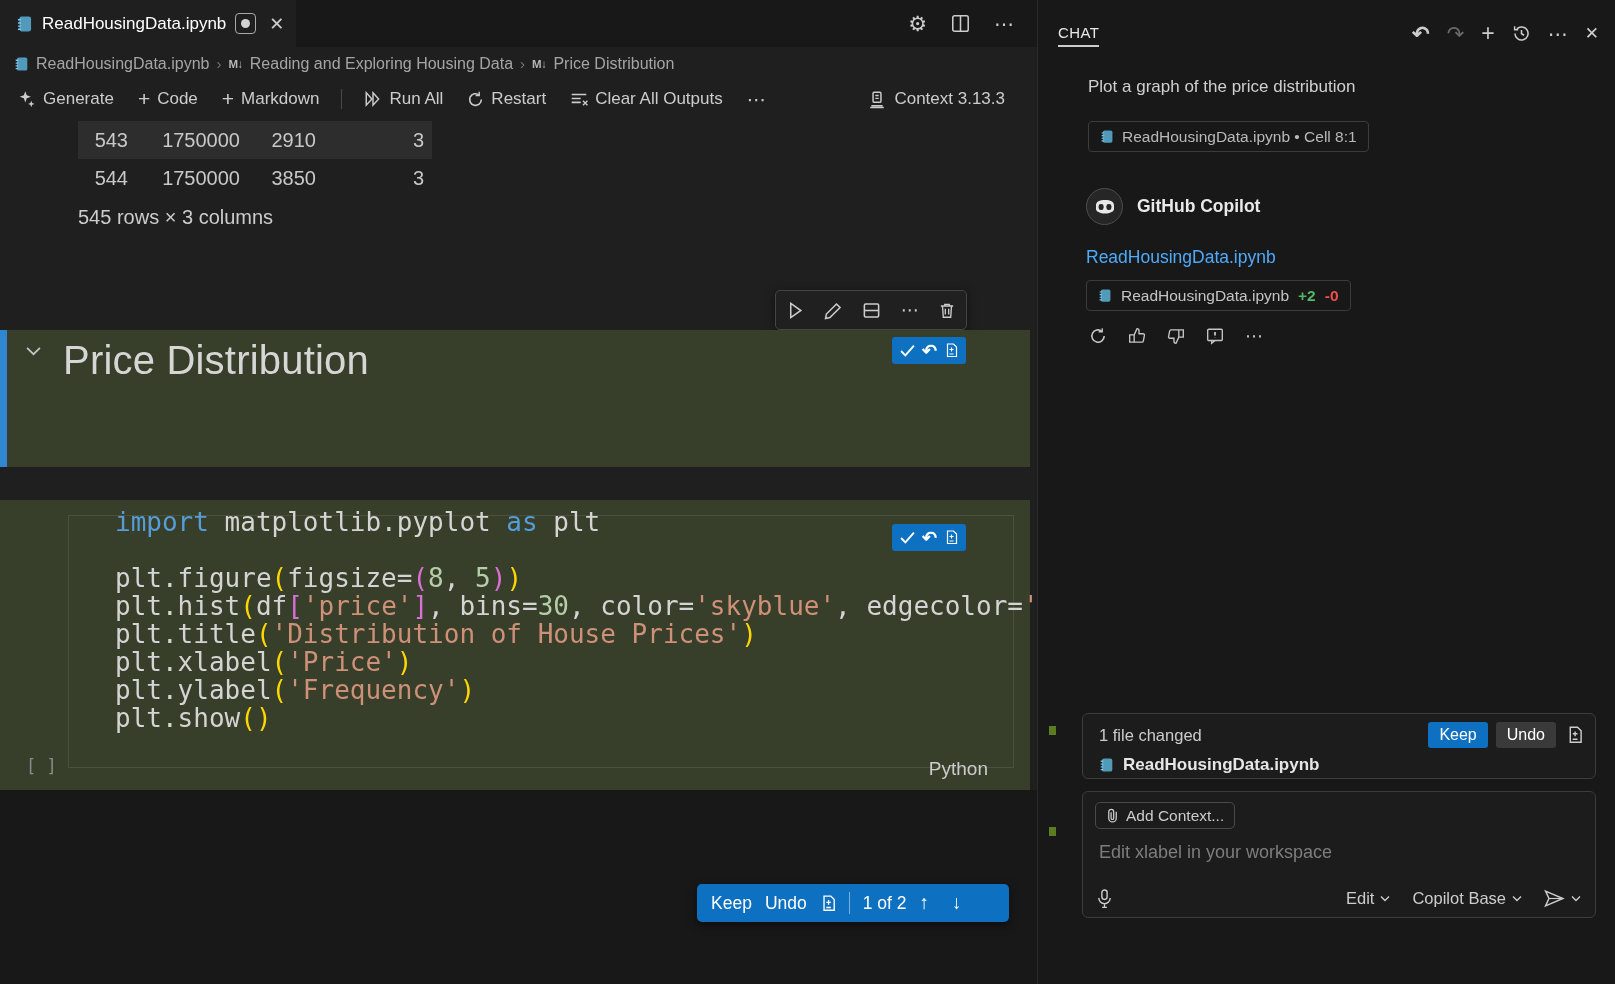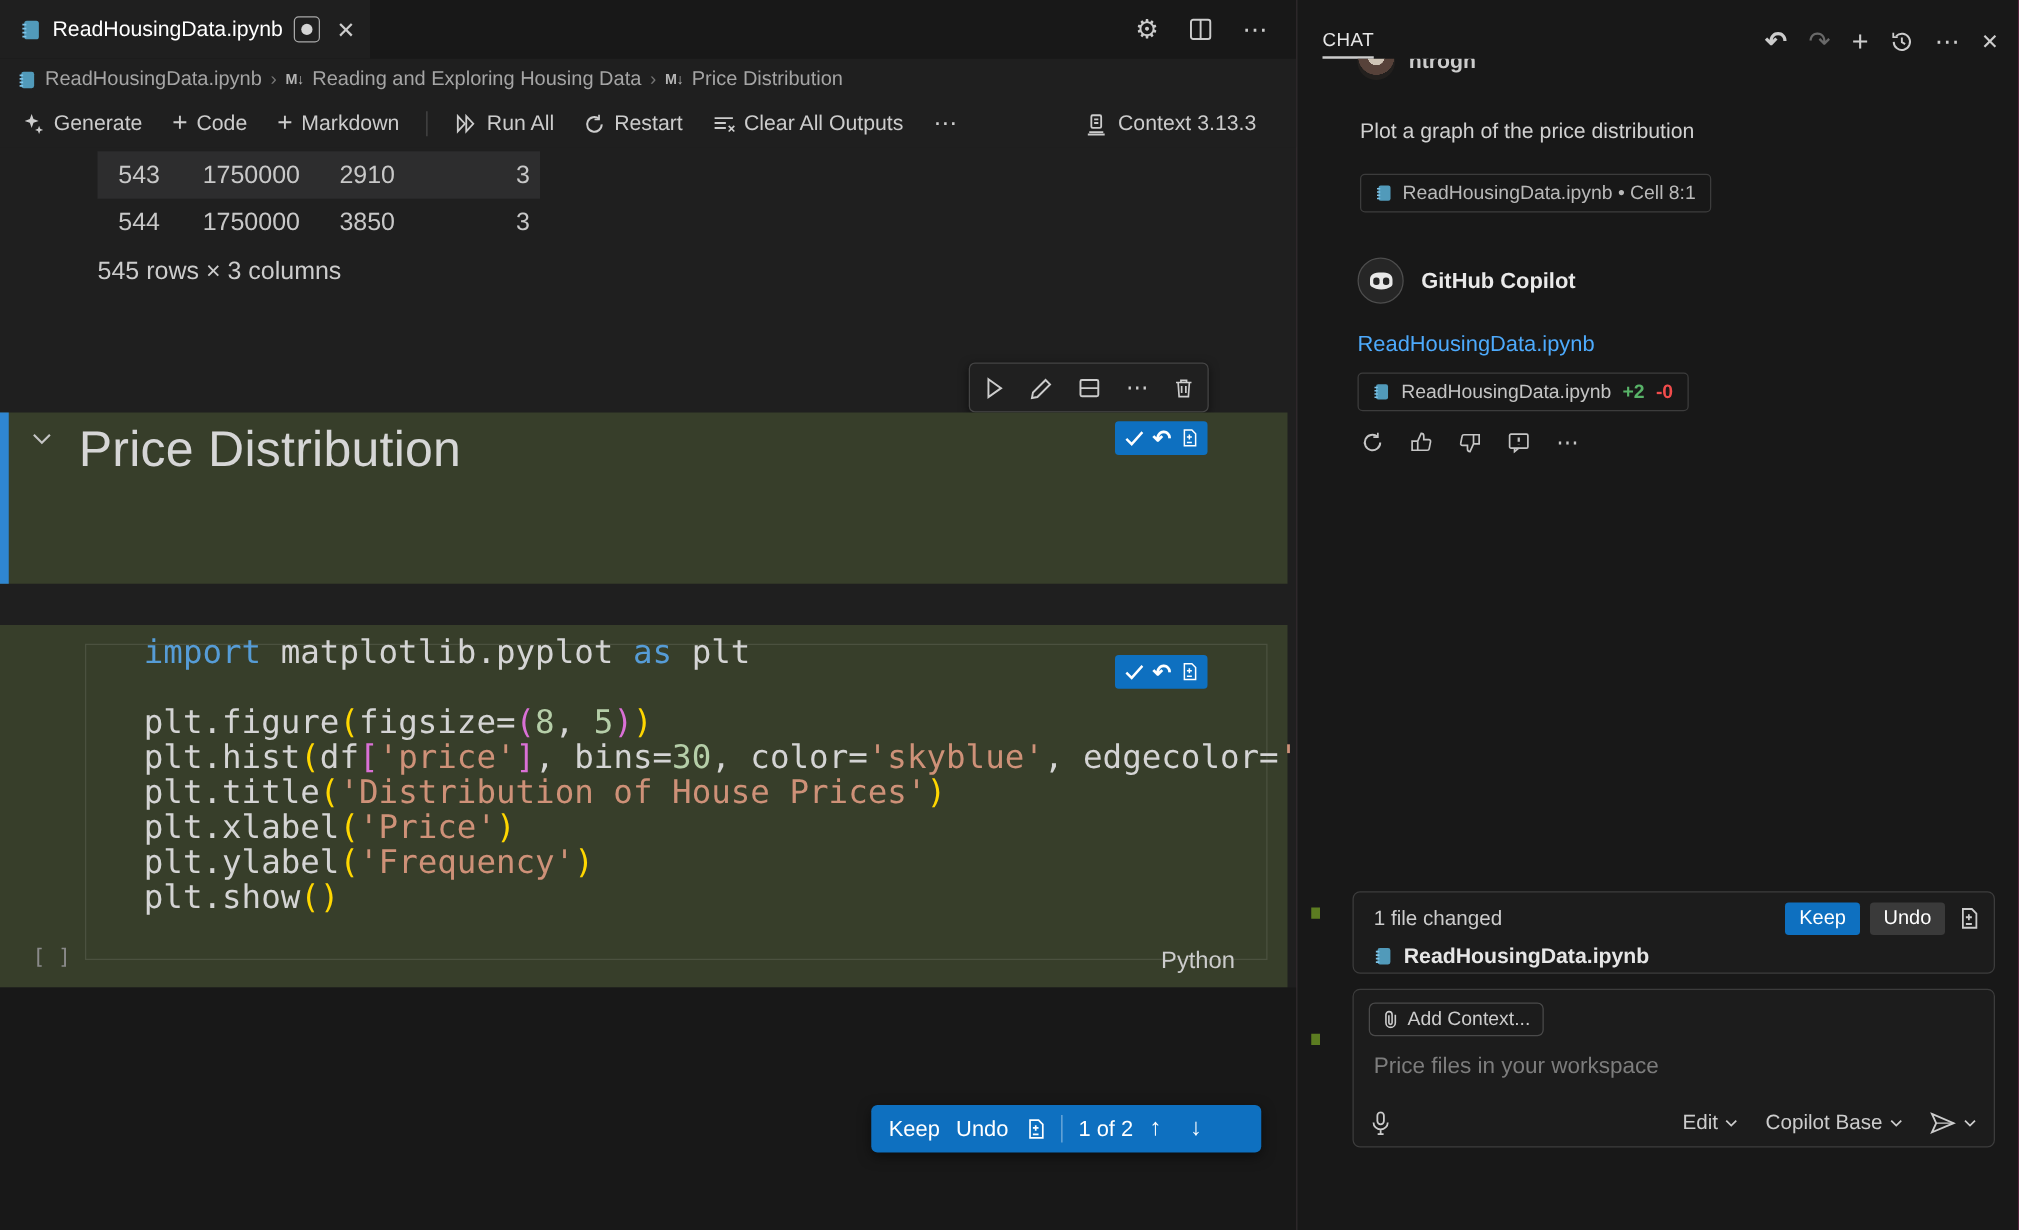--- a/index.html
+++ b/index.html
@@ -1,18 +1,18 @@
 <!DOCTYPE html>
 <html><head>
 <meta charset="utf-8">
 <style>
   * { margin:0; padding:0; box-sizing:border-box; }
   html,body { background:#101010; }
   body { font-family:"Liberation Sans", sans-serif; }
-  #screen { position:relative; width:1615px; height:984px; background:#ec4899; overflow:hidden; color:#cccccc;text-decoration:underline; }
+  #screen { position:relative; width:1615px; height:984px; background:#7dd3fc; overflow:hidden; color:#cccccc;text-decoration:underline; }
 
   
   .editor-pane { position:absolute; left:0; top:0; width:1037px; height:984px; background:#1f1f1f; }
   .tabbar { position:absolute; left:0; top:0; width:100%; height:47px; background:#181818; display:flex; }
   .tab { display:flex; align-items:center; gap:9px; padding:0 12px 0 16px; background:#1f1f1f; height:47px; }
   .tab-title { color:#ffffff; font-size:17px; }
   .mod-box { width:21px; height:21px; border:1.5px solid #a9a9a9; border-radius:4px; display:flex; align-items:center; justify-content:center; }
   .mod-dot { width:9px; height:9px; border-radius:50%; background:#d4d4d4; }
   .tab-close { color:#cccccc; font-size:18px; margin-left:4px; }
   .tabbar-actions { position:absolute; right:22px; top:0; height:47px; display:flex; align-items:center; gap:24px; color:#cccccc; }
@@ -335,24 +335,20 @@
               <path d="M2.2 1.8v3h3" stroke-width="1.2"></path>
               <path d="M8 5v3.2l2.2 1.3"></path>
             </svg>
         </span>
         <span class="icon" style="font-size:20px;">⋯</span>
         <span class="icon" style="font-size:17px;">✕</span>
       </div>
     </div>
 
     <div class="chat-scroll">
-      <div class="user-row">
-        <span class="avatar-user"></span>
-        <span class="user-name">ntrogh</span>
-      </div>
       <div class="user-msg">Plot a graph of the price distribution</div>
       <div class="ref-pill">
         <span class="icon">
           <svg width="14" height="15" viewBox="0 0 16 16">
               <rect x="3.2" y="1" width="11" height="14" rx="2" fill="#519aba"></rect>
               <path d="M1.8 4h3M1.8 7h3M1.8 10h3M1.8 13h3" stroke="#7ec3e8" stroke-width="1.4"></path>
             </svg>
         </span>
         <span>ReadHousingData.ipynb • Cell 8:1</span>
       </div>
@@ -435,21 +431,21 @@
       
       <div class="input-box">
         <div class="ctx-pill">
           <span class="icon">
             <svg width="13" height="15" viewBox="0 0 12 14" fill="none" stroke="#cccccc" stroke-width="1.2">
                 <path d="M9.5 3.5v6a3.5 3.5 0 0 1-7 0v-6a2.3 2.3 0 0 1 4.6 0v6a1.2 1.2 0 0 1-2.4 0v-5.5"></path>
               </svg>
           </span>
           <span>Add Context...</span>
         </div>
-        <div class="input-placeholder">Price files in your workspace</div>
+        <div class="input-placeholder">Edit xlabel in your workspace</div>
         <div class="input-controls">
           <span class="icon">
             <svg width="15" height="19" viewBox="0 0 12 16" fill="none" stroke="#cccccc" stroke-width="1.2">
                 <rect x="3.8" y="0.8" width="4.4" height="8" rx="2.2"></rect>
                 <path d="M1.2 7.5a4.8 4.8 0 0 0 9.6 0M6 12.5v3M4 15.5h4"></path>
               </svg>
           </span>
           <div class="ic-right">
             <span class="dd">
               <span>Edit</span>

